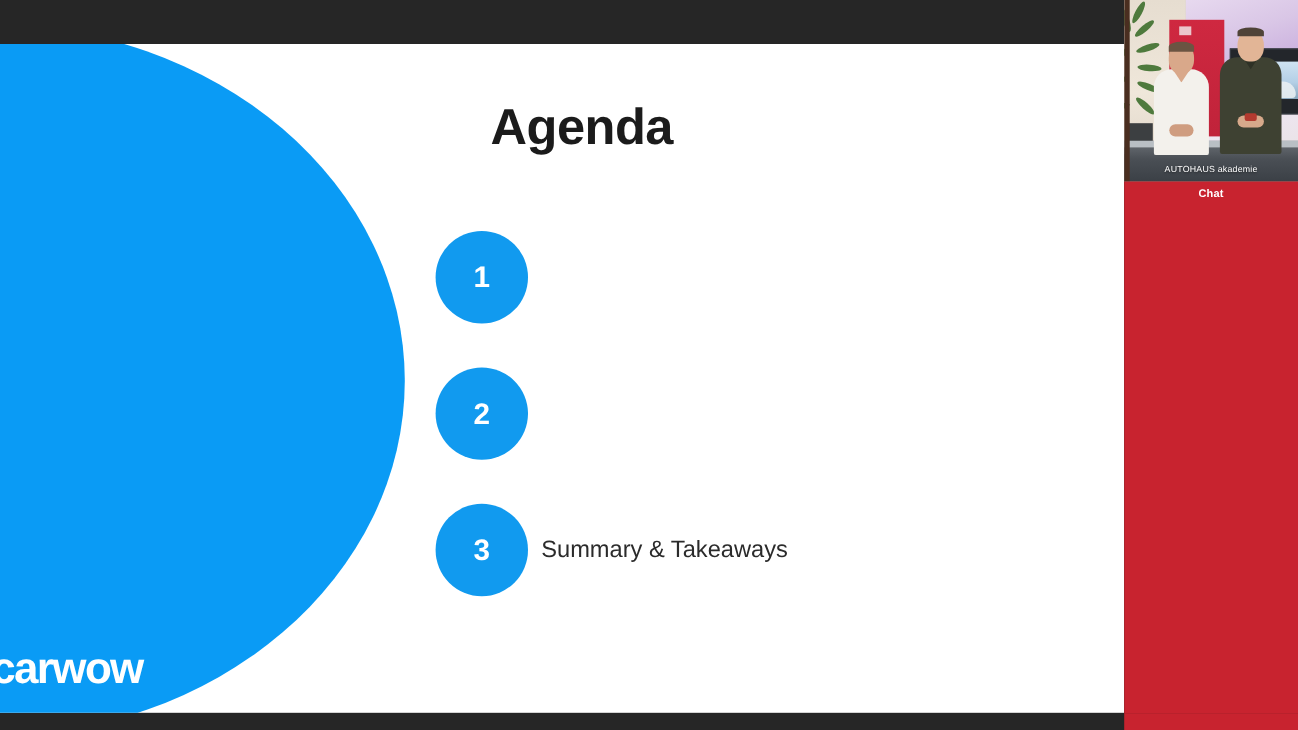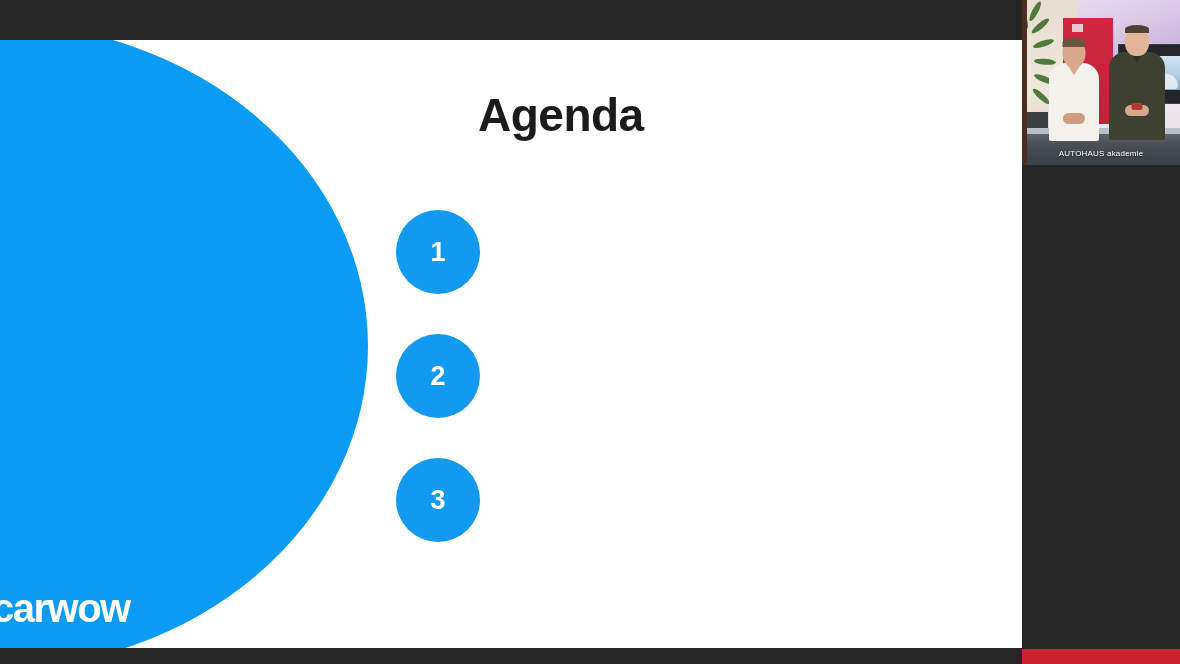--- a/index.html
+++ b/index.html
@@ -77,21 +77,20 @@
   
   .slide-title {
     position: absolute;
     left: 446px;
     top: 52px;
     font-size: 46px;
     font-weight: 700;
     letter-spacing: -0.5px;
     color: #1b1b1b;
     line-height: 1;
-    margin-left: 32px;
   }
 
   .agenda-list {
     position: absolute;
     left: 396px;
     top: 170px;
     width: 600px;
   }
 
   .agenda-row {
@@ -298,20 +297,21 @@
       <div class="agenda-row">
         <div class="badge">1</div>
       </div>
 
       <div class="agenda-row">
         <div class="badge">2</div>
       </div>
 
       <div class="agenda-row">
         <div class="badge">3</div>
+        <div class="agenda-text">Summary &amp; Takeaways</div>
       </div>
 
     </div>
   </div>
 
   <div class="right-col">
 
     <div class="video-tile">
       <div class="vb-wallL"></div>
       <div class="vb-wallR"></div>
@@ -353,17 +353,21 @@
         <div class="hair"></div>
         <div class="hands"></div>
         <div class="phone"></div>
       </div>
 
       <div class="vb-edgeL"></div>
 
       <div class="video-caption">AUTOHAUS akademie</div>
     </div>
 
+    <div class="chat-panel">
+      <div class="chat-header">Chat</div>
+      <div class="chat-body"></div>
+    </div>
 
     <div class="right-foot"></div>
   </div>
 
 </div>
 
 </body></html>

